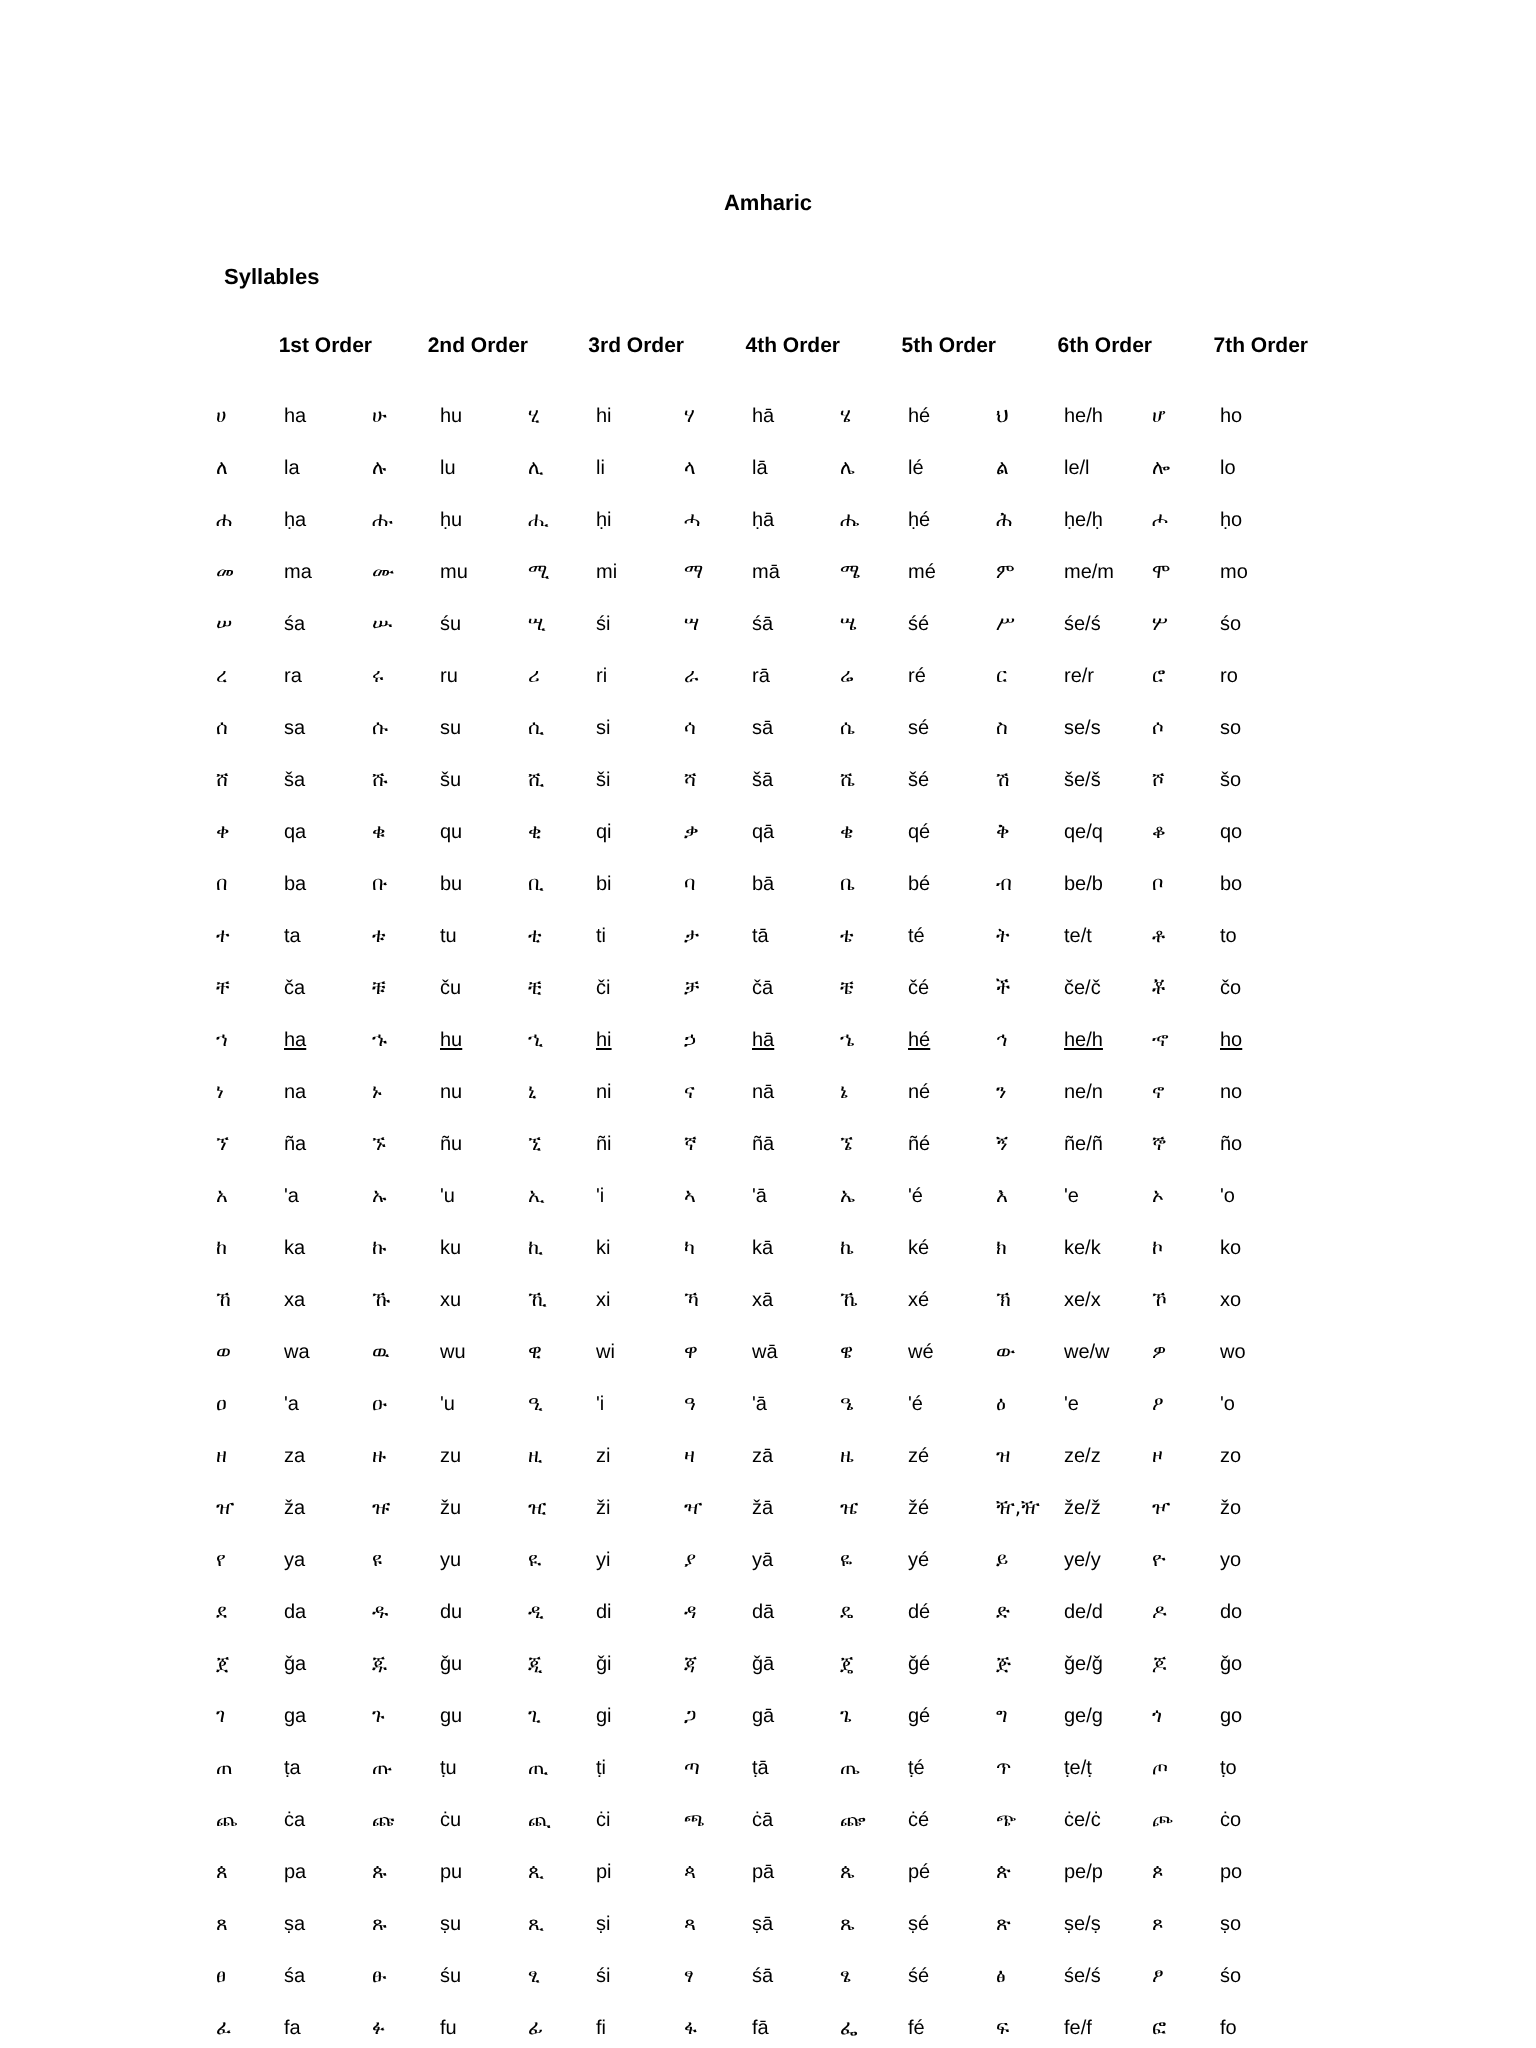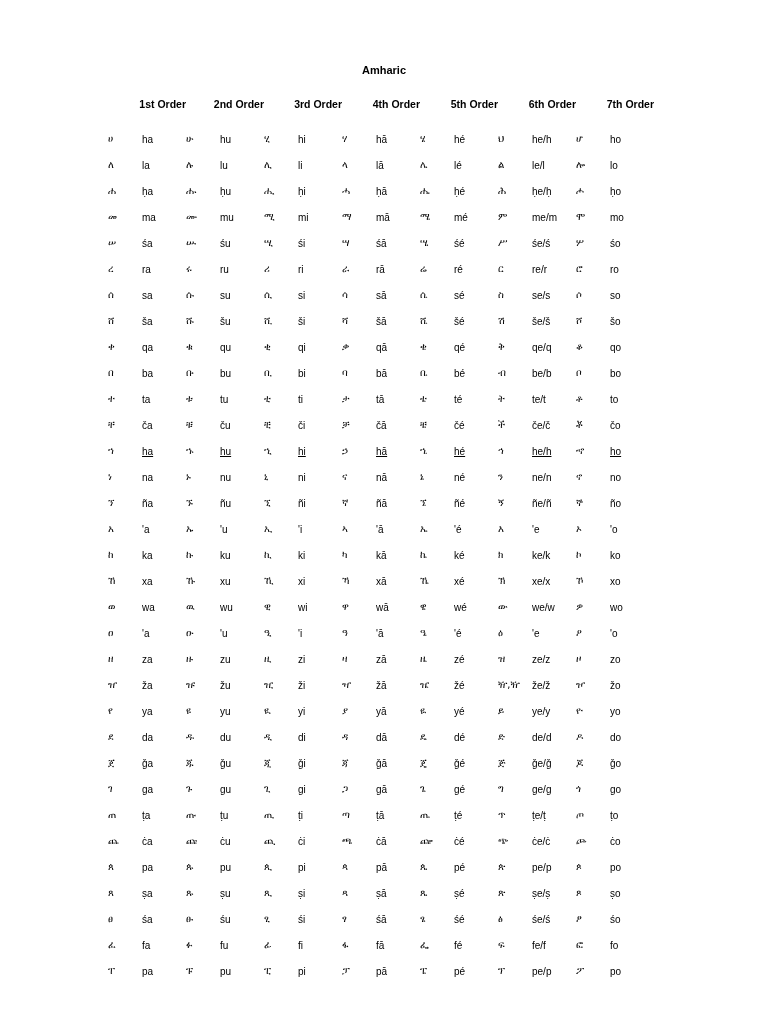--- a/index.html
+++ b/index.html
@@ -19,21 +19,21 @@
     width: 768px;
     height: 1024px;
     box-sizing: border-box;
     padding: 0;
     position: relative;
   }
   .doc-title {
     text-align: center;
     font-size: 11px;
     font-weight: bold;
-    margin-top: 64px;
+    margin-top: 96px;
   }
   .section-title {
     font-size: 11px;
     font-weight: bold;
     margin-top: 25px;
     margin-left: 112px;
   }
   table.syl {
     border-collapse: collapse;
     margin-top: 22px;
@@ -70,20 +70,21 @@
   th.colhdr { width: 78px; }
   .underline { text-decoration: underline; }
 </style>
 </head>
 <body>
 
 <div class="page">
 
   <div class="doc-title">Amharic</div>
 
+  <div class="section-title">Syllables</div>
 
   <table class="syl">
     <thead>
       <tr>
         <th class="colhdr" colspan="2">1st Order</th>
         <th class="colhdr" colspan="2">2nd Order</th>
         <th class="colhdr" colspan="2">3rd Order</th>
         <th class="colhdr" colspan="2">4th Order</th>
         <th class="colhdr" colspan="2">5th Order</th>
         <th class="colhdr" colspan="2">6th Order</th>

